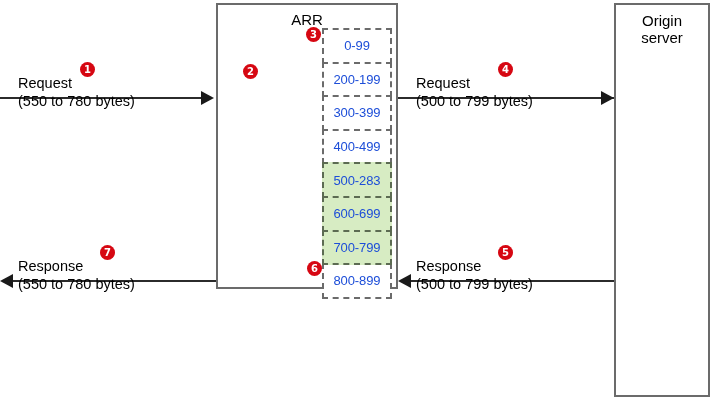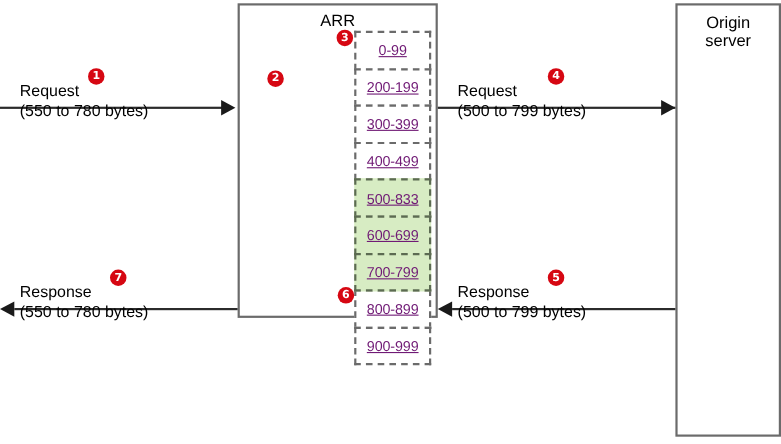--- a/index.html
+++ b/index.html
@@ -51,23 +51,22 @@
     position: relative;
     height: 35.6px;
     border: 2px dashed #6b6b6b;
     box-sizing: border-box;
     margin-top: -2px;
     background: #ffffff;
     display: flex;
     align-items: center;
     justify-content: center;
     font-size: 13px;
-    color: #701a75;
+    color: #1d4ed8;
     letter-spacing: -0.1px;
-    text-decoration: underline;
   }
   .range-cell:first-child { margin-top: 0; }
   .range-cell.hit {
     background: #d7ecc3;
     border-color: #5c6b52;
     z-index: 2;
   }
 
   
   .hline {
@@ -127,25 +126,24 @@
       <span>Origin</span><br>
       <span>server</span>
     </div>
   </div>
 
   <div id="range-stack">
     <div class="range-cell">0-99</div>
     <div class="range-cell">200-199</div>
     <div class="range-cell">300-399</div>
     <div class="range-cell">400-499</div>
-    <div class="range-cell hit">500-833</div>
+    <div class="range-cell hit">500-283</div>
     <div class="range-cell hit">600-699</div>
     <div class="range-cell hit">700-799</div>
     <div class="range-cell">800-899</div>
-    <div class="range-cell">900-999</div>
   </div>
 
   <div class="hline" style="left:0px; top:97px; width:203px;"></div>
   <div class="arrowhead arrow-right" style="left:201px; top:91px;"></div>
   <div class="flow-label" style="left:18px; top:74px; width:180px;">
     <span class="l1">Request</span>
     <span class="l2">(550 to 780 bytes)</span>
   </div>
   <div class="badge" style="left:80px; top:62px;">1</div>
 

